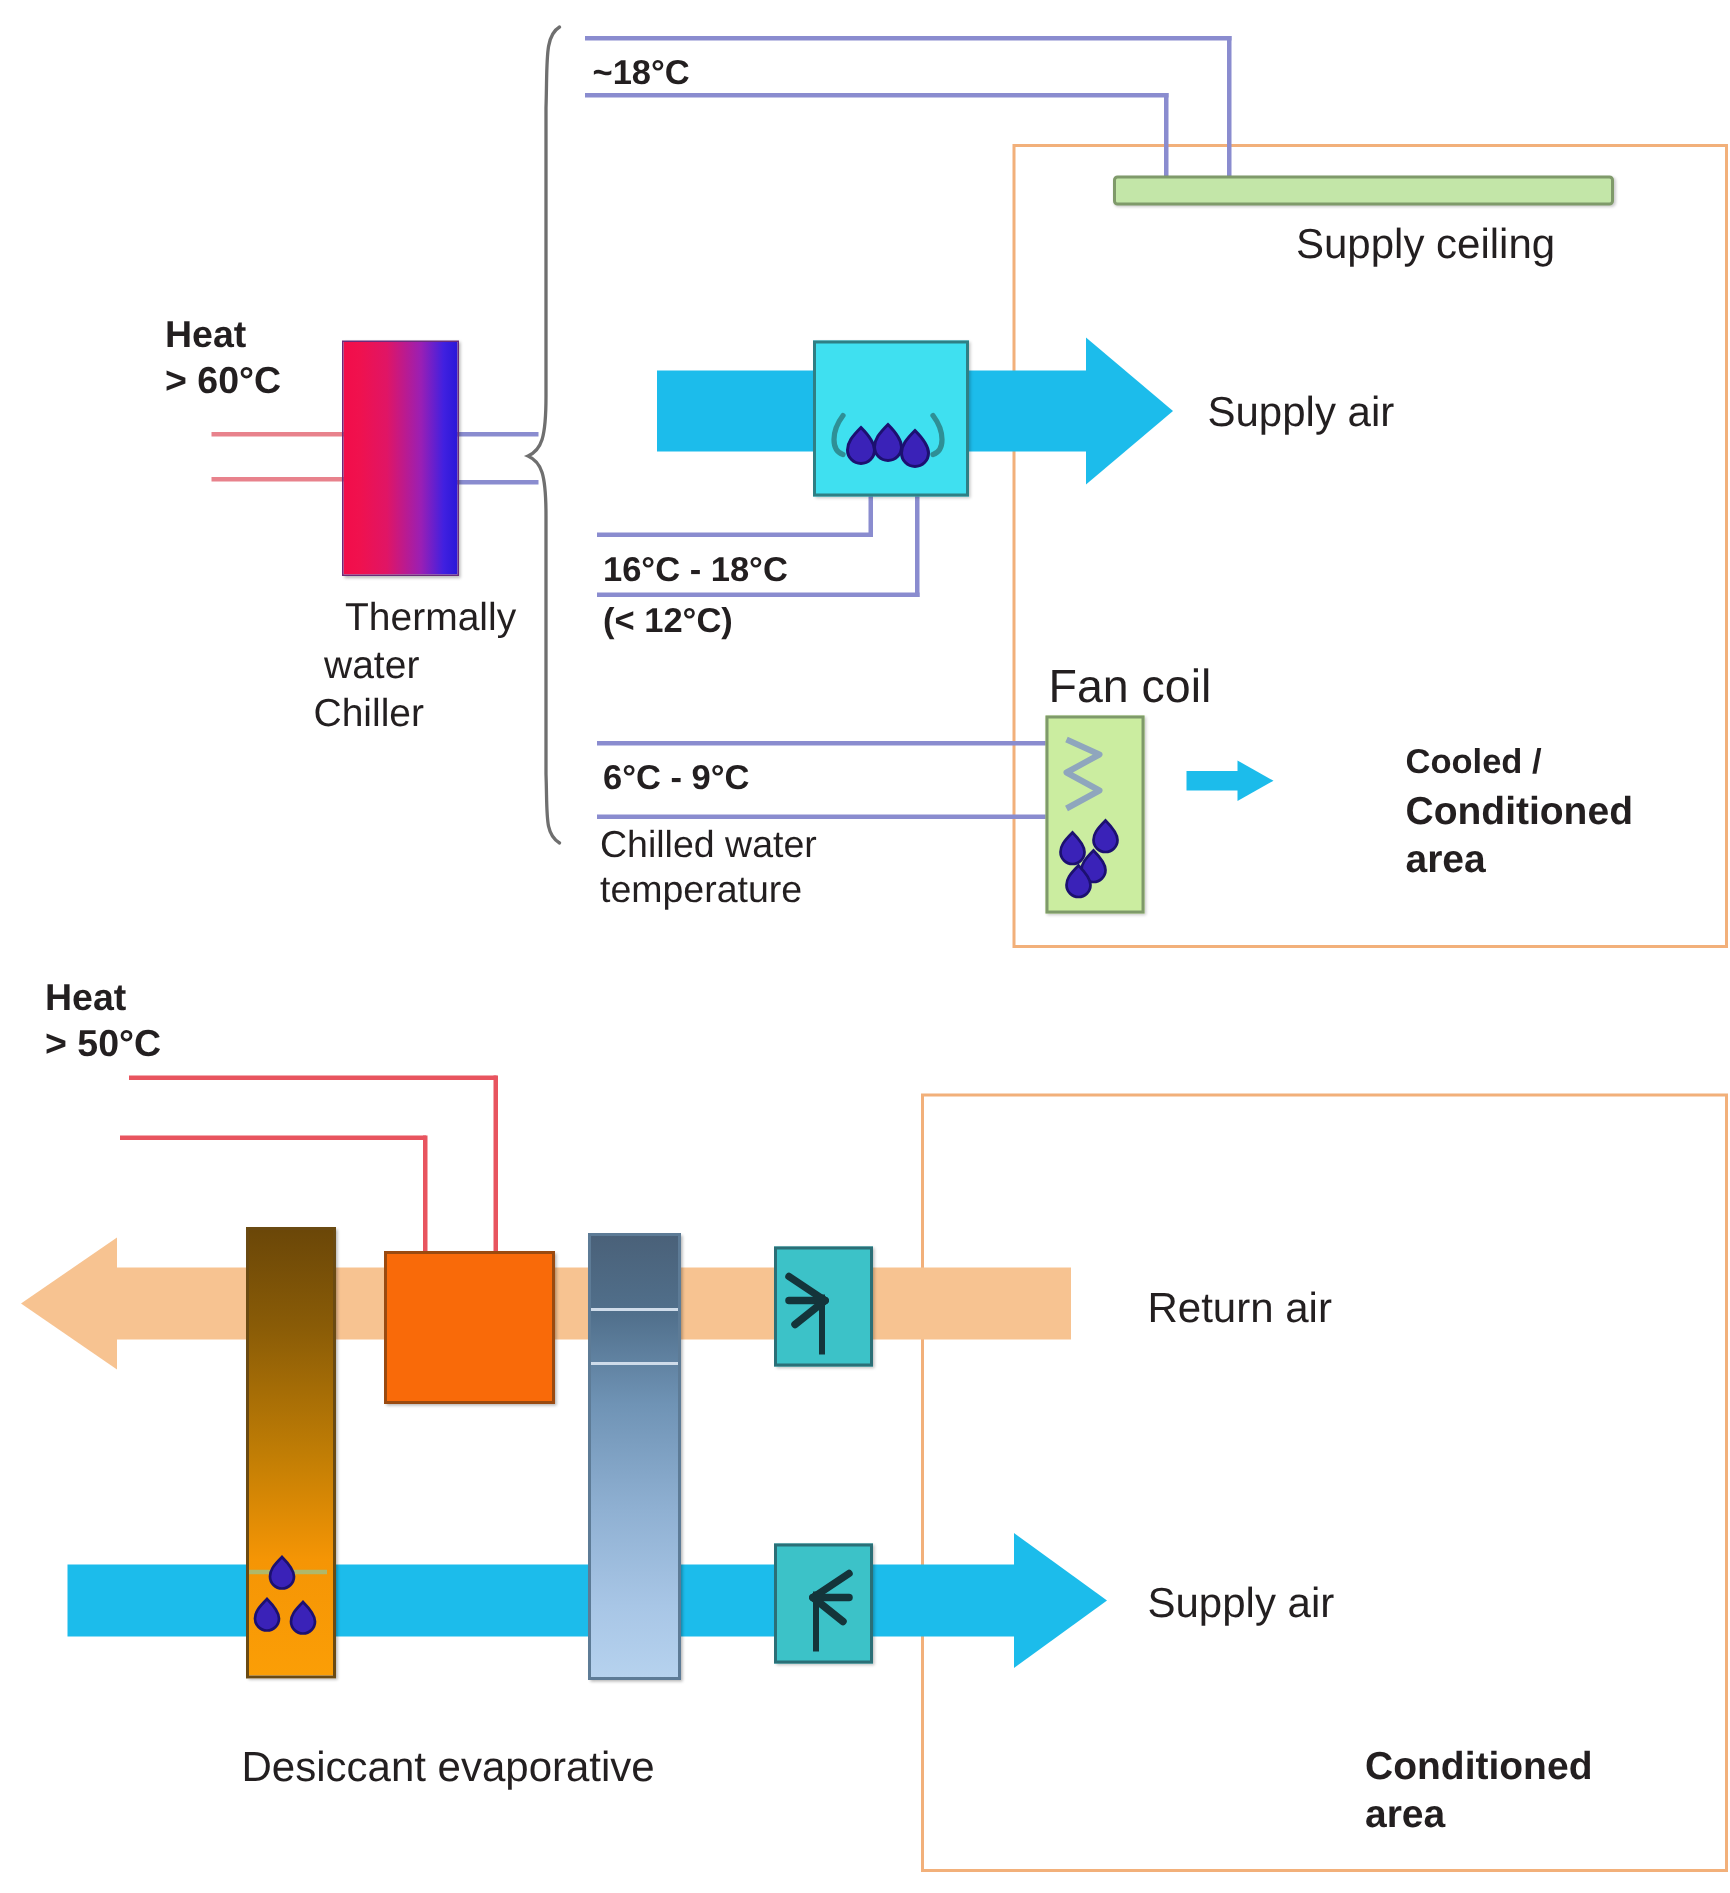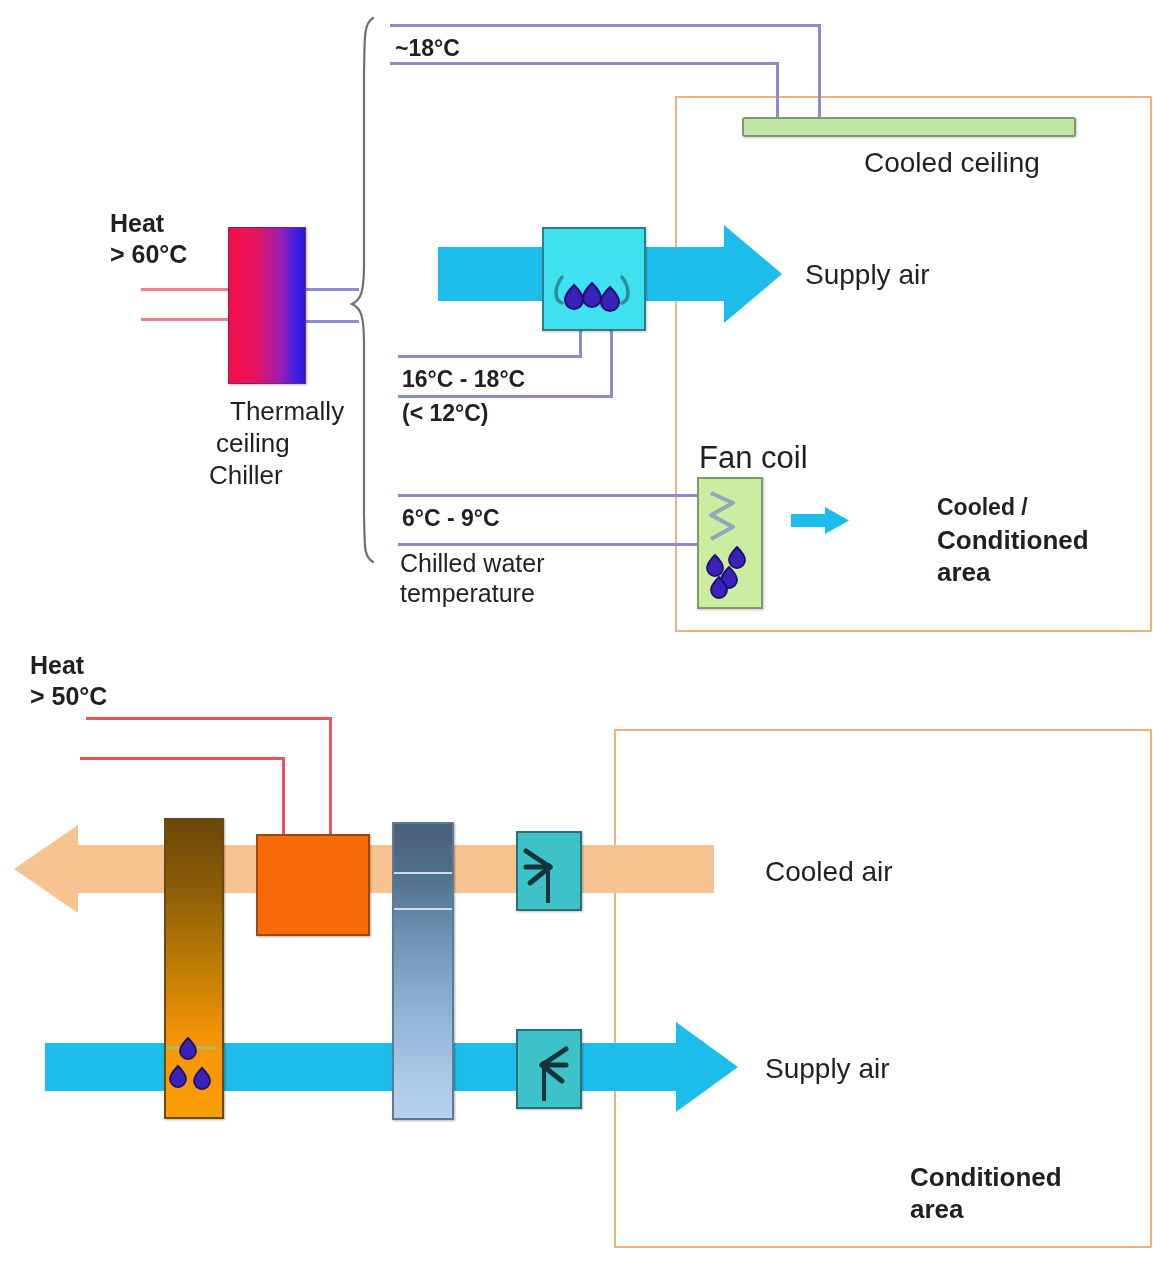--- a/index.html
+++ b/index.html
@@ -155,34 +155,34 @@
         <rect x="0" y="9" width="36" height="13" fill="#1cbceb"></rect>
         <polygon points="34,2 58,15.5 34,29" fill="#1cbceb"></polygon>
       </g>
     </svg>
   </div>
 
   <div class="lbl bold" style="left:110px;top:208px;font-size:25px;">Heat</div>
   <div class="lbl bold" style="left:110px;top:239px;font-size:25px;">&gt; 60°C</div>
 
   <div class="lbl" style="left:196px;top:396px;font-size:26px;margin-left:34px;">Thermally</div>
-  <div class="lbl" style="left:216px;top:428px;font-size:26px;">ceiling</div>
+  <div class="lbl" style="left:216px;top:428px;font-size:26px;">water</div>
   <div class="lbl" style="left:209px;top:460px;font-size:26px;">Chiller</div>
 
   <div class="lbl bold" style="left:395px;top:34px;font-size:23px;">~18°C</div>
 
   <div class="lbl bold" style="left:402px;top:365px;font-size:23px;">16°C - 18°C</div>
   <div class="lbl bold" style="left:402px;top:399px;font-size:23px;">(&lt; 12°C)</div>
 
   <div class="lbl bold" style="left:402px;top:504px;font-size:23px;">6°C - 9°C</div>
 
   <div class="lbl" style="left:400px;top:548px;font-size:25px;">Chilled water</div>
   <div class="lbl" style="left:400px;top:578px;font-size:25px;">temperature</div>
 
-  <div class="lbl" style="left:864px;top:146px;font-size:28px;">Cooled ceiling</div>
+  <div class="lbl" style="left:864px;top:146px;font-size:28px;">Supply ceiling</div>
 
   <div class="lbl" style="left:805px;top:258px;font-size:28px;">Supply air</div>
 
   <div class="lbl" style="left:699px;top:439px;font-size:31px;">Fan coil</div>
 
   <div class="lbl bold" style="left:937px;top:493px;font-size:23px;">Cooled /</div>
   <div class="lbl bold" style="left:937px;top:525px;font-size:26px;">Conditioned</div>
   <div class="lbl bold" style="left:937px;top:557px;font-size:26px;">area</div>
 
   <div class="room" style="left:614px;top:729px;width:534px;height:515px;"></div>
@@ -240,21 +240,22 @@
         <line x1="48" y1="18" x2="24" y2="34" stroke="#14343a" stroke-width="5" stroke-linecap="round"></line>
         <line x1="48" y1="34" x2="24" y2="34" stroke="#14343a" stroke-width="5" stroke-linecap="round"></line>
         <line x1="44" y1="50" x2="24" y2="34" stroke="#14343a" stroke-width="5" stroke-linecap="round"></line>
       </g>
     </svg>
   </div>
 
   <div class="lbl bold" style="left:30px;top:650px;font-size:25px;">Heat</div>
   <div class="lbl bold" style="left:30px;top:681px;font-size:25px;">&gt; 50°C</div>
 
-  <div class="lbl" style="left:765px;top:855px;font-size:28px;">Cooled air</div>
+  <div class="lbl" style="left:765px;top:855px;font-size:28px;">Return air</div>
 
   <div class="lbl" style="left:765px;top:1052px;font-size:28px;">Supply air</div>
 
+  <div class="lbl" style="left:161px;top:1161px;font-size:28px;">Desiccant evaporative</div>
 
   <div class="lbl bold" style="left:910px;top:1162px;font-size:26px;">Conditioned</div>
   <div class="lbl bold" style="left:910px;top:1194px;font-size:26px;">area</div>
 
 </div>
 
 </body></html>

